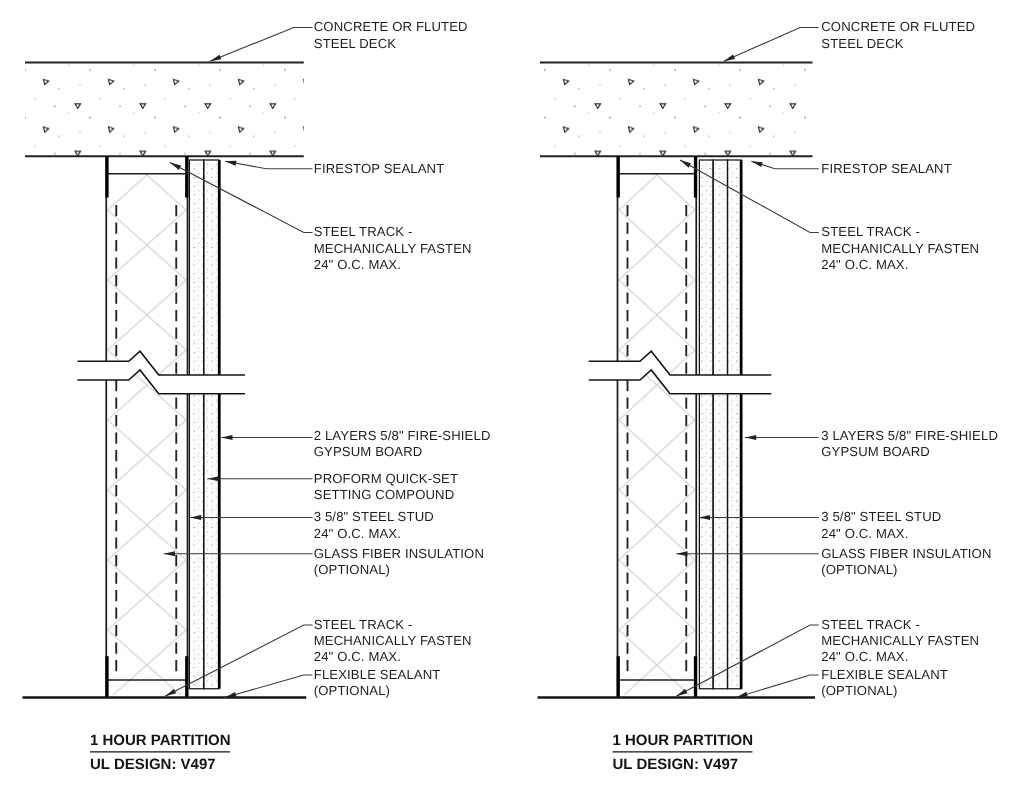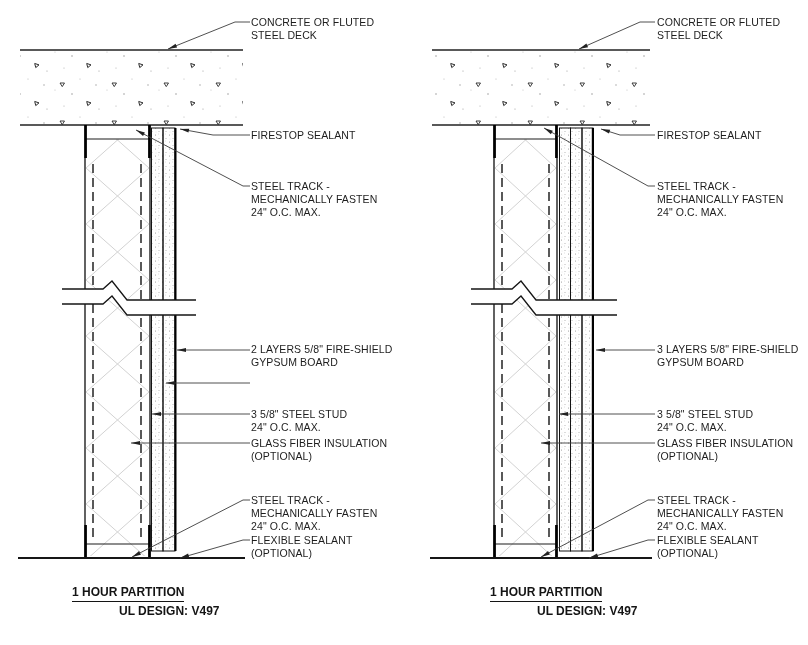--- a/index.html
+++ b/index.html
@@ -4,21 +4,21 @@
 <style>
   html,body{margin:0;padding:0;background:#ffffff;}
   #sheet{position:relative;width:808px;height:645px;background:#ffffff;overflow:hidden;
          font-family:"Liberation Sans",sans-serif;}
   #gfx{position:absolute;left:0;top:0;}
   .lbl{position:absolute;font:10.5px/13px "Liberation Sans",sans-serif;color:#1d1d1d;
        white-space:nowrap;letter-spacing:.1px;}
   .ttl{position:absolute;font:700 12px/15px "Liberation Sans",sans-serif;color:#141414;
        white-space:nowrap;}
   .ttl .u{display:inline-block;border-bottom:1.3px solid #141414;padding-bottom:1px;text-align:center;}
-  .ttl .sub{display:block;margin-top:2px;margin-left:47px;}
+  .ttl .sub{display:block;margin-top:2px;}
   .leader{stroke:#3c3c3c;stroke-width:.9;fill:none;}
   .arrowhead{fill:#222;stroke:none;}
   .thinline{stroke:#1f1f1f;stroke-width:1.4;}
   .deckline{stroke:#222;stroke-width:1.7;}
   .floorline{stroke:#161616;stroke-width:1.9;}
   .dashline{stroke:#232323;stroke-width:1.5;stroke-dasharray:9 5;}
   .trackweb{stroke:#1c1c1c;stroke-width:1.2;}
   .flange{fill:#000;}
   .board{stroke:#141414;stroke-width:1;}
   .boardface{stroke:#000;stroke-width:2.2;}
@@ -197,20 +197,24 @@
   </div>
   <div class="lbl" style="left:251px;top:180px">
     <div>STEEL TRACK -</div>
     <div>MECHANICALLY FASTEN</div>
     <div>24" O.C. MAX.</div>
   </div>
   <div class="lbl" style="left:251px;top:343px">
     <div>2 LAYERS 5/8" FIRE-SHIELD</div>
     <div>GYPSUM BOARD</div>
   </div>
+  <div class="lbl" style="left:251px;top:377px">
+    <div>PROFORM QUICK-SET</div>
+    <div>SETTING COMPOUND</div>
+  </div>
   <div class="lbl" style="left:251px;top:408px">
     <div>3 5/8" STEEL STUD</div>
     <div>24" O.C. MAX.</div>
   </div>
   <div class="lbl" style="left:251px;top:437px">
     <div>GLASS FIBER INSULATION</div>
     <div>(OPTIONAL)</div>
   </div>
   <div class="lbl" style="left:251px;top:494px">
     <div>STEEL TRACK -</div>

